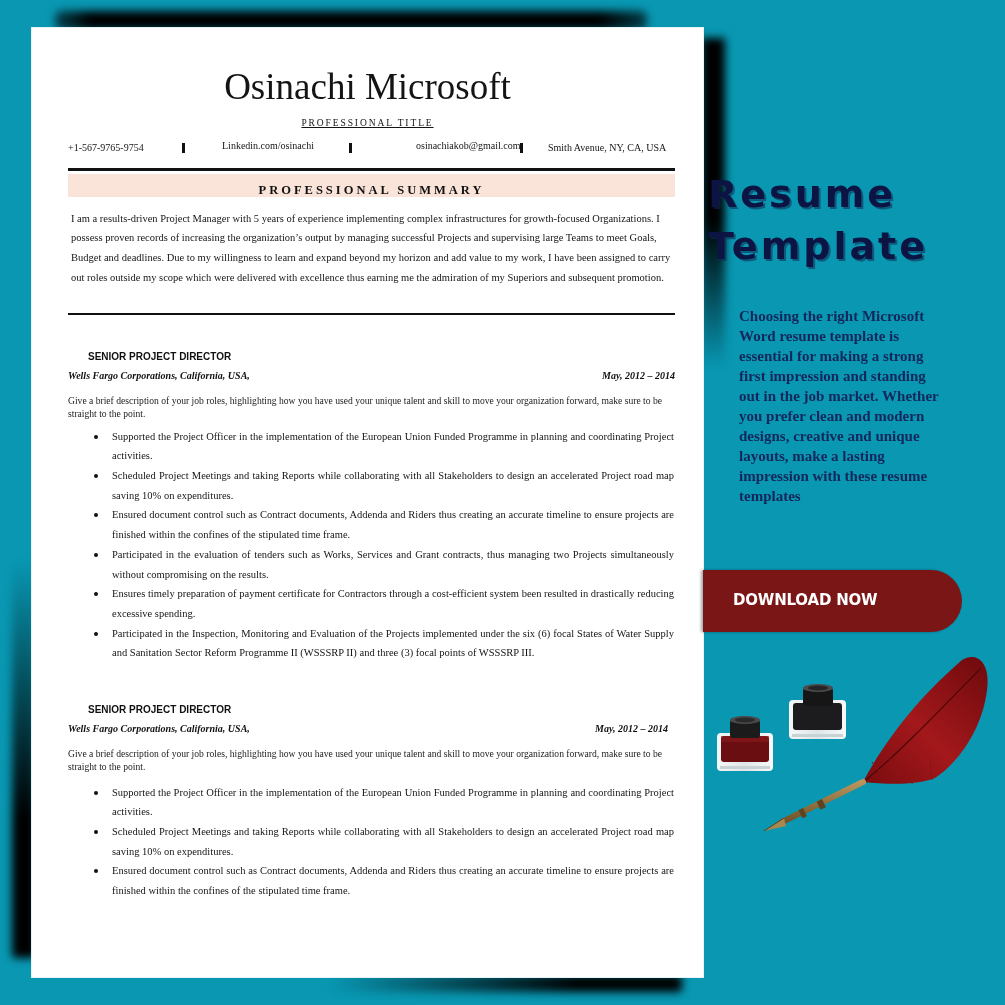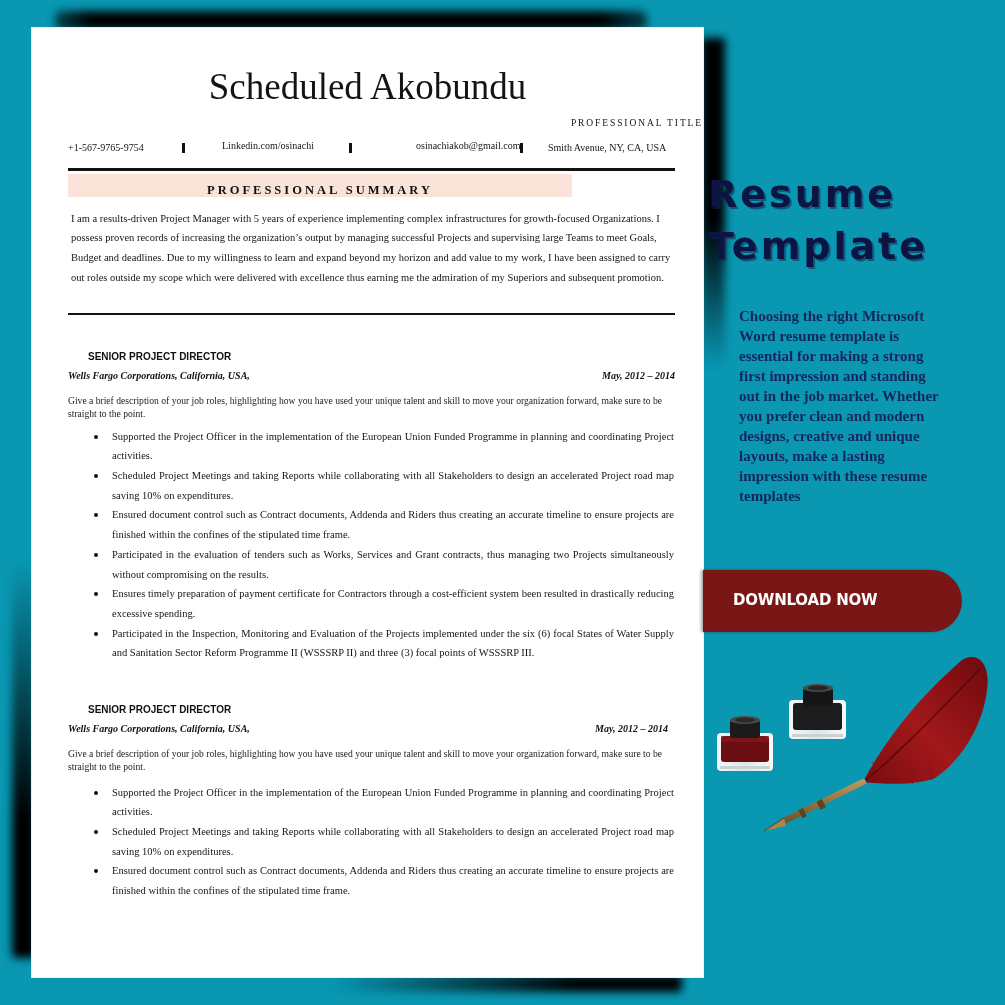--- a/index.html
+++ b/index.html
@@ -15,26 +15,26 @@
   .sh-top{left:55px;top:11px;width:592px;height:19px;background:linear-gradient(to right,rgba(0,0,0,.55),#000 6%,#000 92%,rgba(0,0,0,.6));border-radius:6px;}
   .sh-right{left:701px;top:38px;width:24px;height:330px;background:linear-gradient(to bottom,#000 0%,#000 55%,rgba(0,0,0,0) 100%);}
   .sh-left{left:12px;top:560px;width:24px;height:398px;background:linear-gradient(to top,#000 0%,#000 35%,rgba(0,0,0,0) 100%);border-radius:4px;}
   .sh-bottom{left:330px;top:975px;width:352px;height:17px;background:linear-gradient(to left,#000 0%,#000 30%,rgba(0,0,0,0) 100%);border-radius:4px;}
 
   .page{position:absolute;left:32px;top:28px;width:671px;height:949px;background:#fff;box-shadow:0 0 0 1px #e6f3f5;}
   .serif{font-family:"Liberation Serif","DejaVu Serif",serif;color:#141414;}
   .abs{position:absolute;white-space:nowrap;}
 
   .name{left:0;width:671px;top:37px;text-align:center;font-size:37px;line-height:44px;}
-  .ptitle{left:0;width:671px;top:89px;text-align:right;font-size:9.5px;line-height:12px;letter-spacing:1.9px;}
+  .ptitle{left:0;width:671px;top:89px;text-align:center;font-size:9.5px;line-height:12px;letter-spacing:1.9px;text-decoration:underline;}
   .contact{font-size:10px;line-height:14px;}
   .sep{position:absolute;width:3px;height:10px;background:#111;top:115px;}
 
   .rule{position:absolute;left:36px;width:607px;background:var(--rule);}
-  .band{position:absolute;left:36px;width:504px;background:var(--band);text-align:center;overflow:visible;}
+  .band{position:absolute;left:36px;width:607px;background:var(--band);text-align:center;overflow:visible;}
   .band span{font-family:"Liberation Serif",serif;font-weight:bold;font-size:12.5px;letter-spacing:3px;color:#111;}
 
   .summary{position:absolute;left:39px;top:180.5px;width:600px;font-size:10.5px;line-height:19.9px;white-space:normal;}
 
   .job{position:absolute;left:36px;width:607px;}
   .role{font-family:Liberation Sans, sans-serif;font-weight:bold;font-size:10px;line-height:14px;color:#111;margin-left:20px;}
   .company-row{display:flex;justify-content:space-between;font-family:"Liberation Serif",serif;font-weight:bold;font-style:italic;font-size:10px;line-height:14px;color:#111;margin-top:4.5px;}
   .desc{font-family:"Liberation Serif",serif;font-size:9.6px;line-height:13px;color:#222;width:600px;margin-top:11px;}
   .bullets{position:absolute;left:80px;width:562px;margin:0;padding:0;list-style:none;font-family:"Liberation Serif",serif;font-size:10.5px;line-height:19.7px;color:#151515;text-align:justify;}
   .bullets li{position:relative;}
@@ -51,21 +51,21 @@
 <body>
 
 <div class="stage">
 
   <div class="sh sh-top"></div>
   <div class="sh sh-right"></div>
   <div class="sh sh-left"></div>
   <div class="sh sh-bottom"></div>
 
   <div class="page serif">
-    <div class="abs name">Scheduled Akobundu</div>
+    <div class="abs name">Osinachi Microsoft</div>
     <div class="abs ptitle">PROFESSIONAL TITLE</div>
 
     <div>
       <span class="abs contact" style="left:36px;top:112.6px;">+1-567-9765-9754</span>
       <span class="sep" style="left:150px;"></span>
       <span class="abs contact" style="left:190px;top:110.6px;">Linkedin.com/osinachi</span>
       <span class="sep" style="left:317px;"></span>
       <span class="abs contact" style="left:352px;top:110.6px;margin-left:32px;">osinachiakob@gmail.com</span>
       <span class="sep" style="left:488px;"></span>
       <span class="abs contact" style="left:516px;top:112.6px;">Smith Avenue, NY, CA, USA</span>

